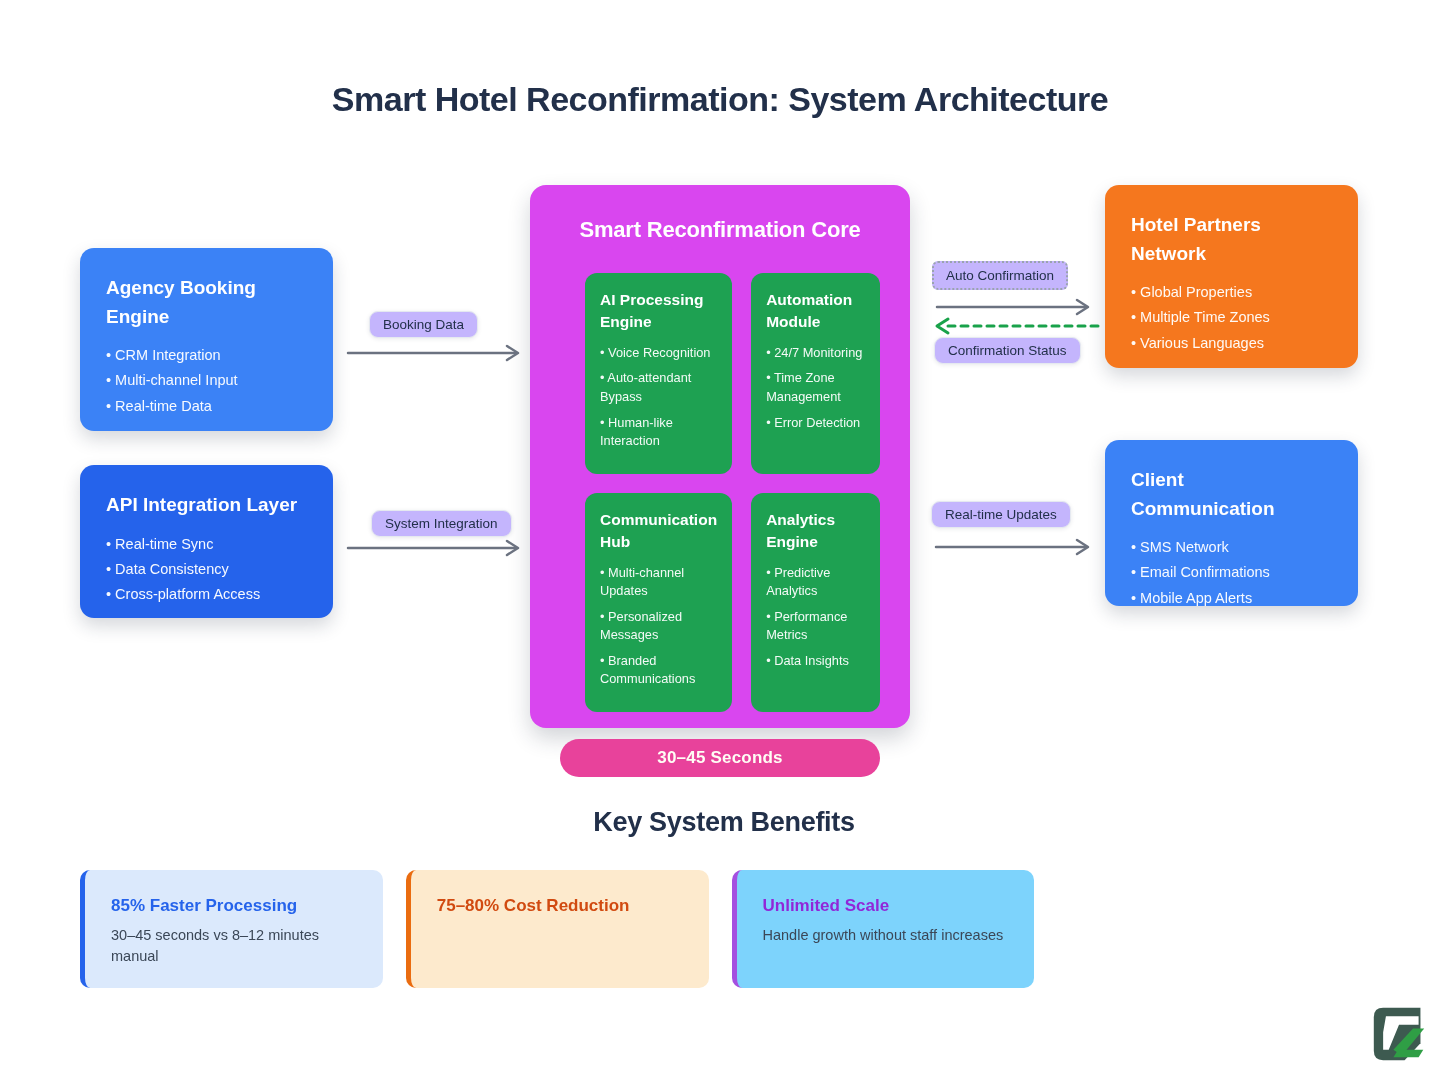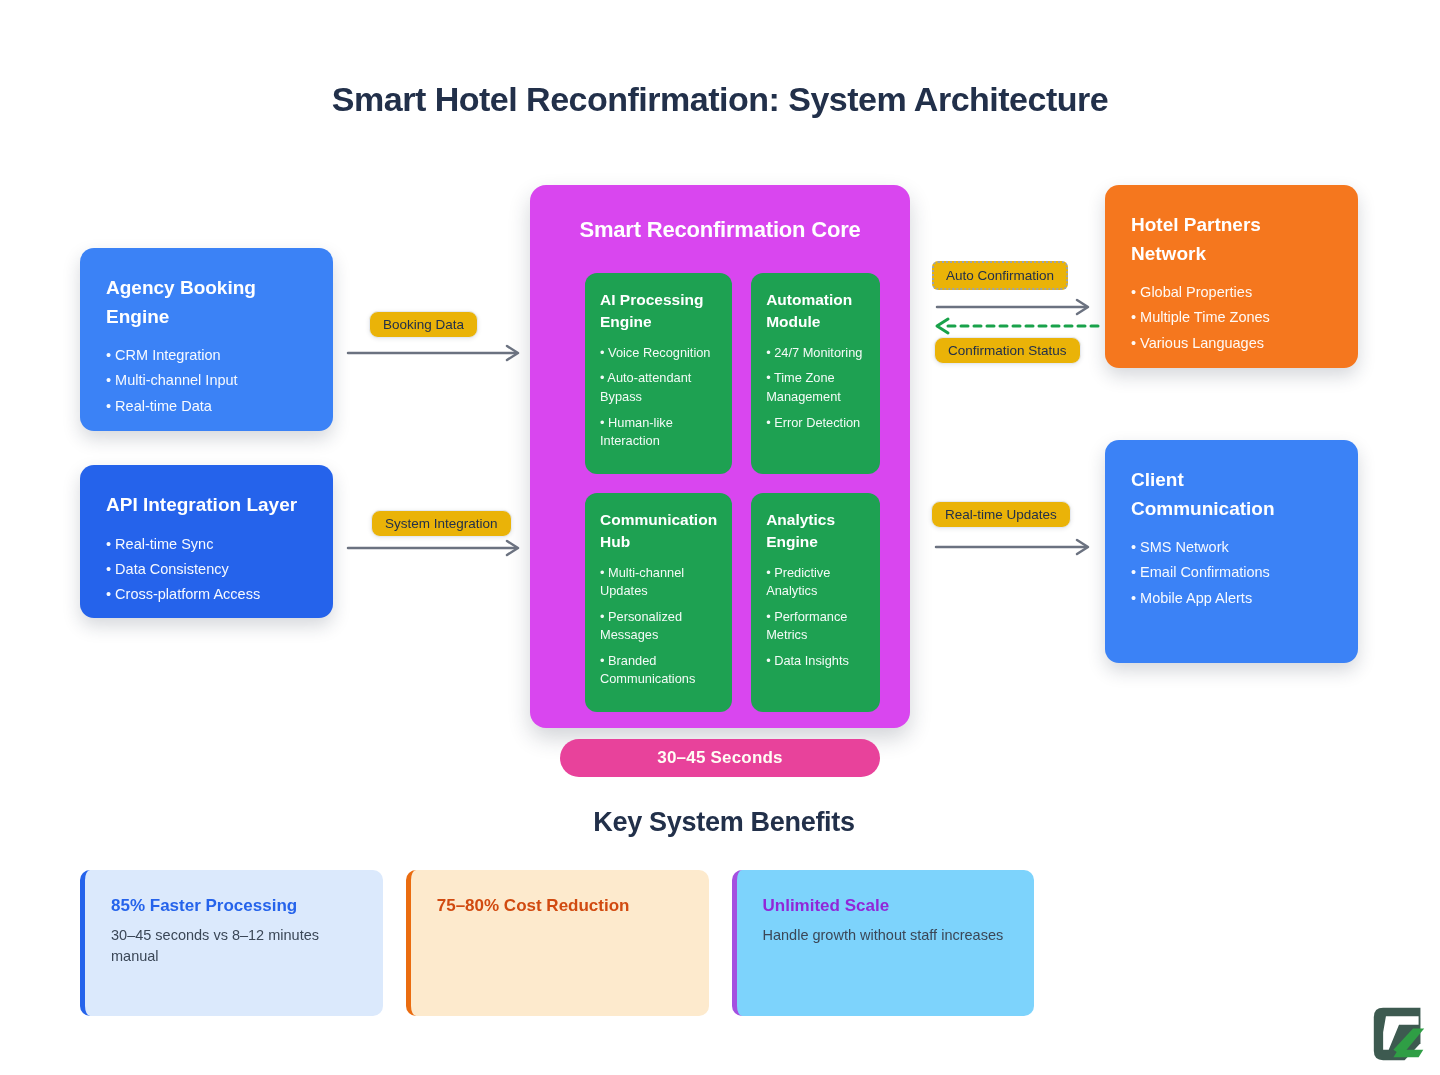--- a/index.html
+++ b/index.html
@@ -23,21 +23,21 @@
     padding: 26px 26px; box-shadow: 0 8px 18px rgba(30,41,59,0.18);
   }
   .node h2 { font-size: 19px; font-weight: 700; line-height: 1.5; margin-bottom: 12px; }
   .node ul { list-style: none; }
   .node ul li { font-size: 14.5px; line-height: 1.75; color: rgba(255,255,255,0.96); }
   .node ul li::before { content: "• "; }
 
   .node-agency { left: 80px; top: 248px; width: 253px; height: 183px; background: #3b82f6; }
   .node-api    { left: 80px; top: 465px; width: 253px; height: 153px; background: #2563eb; }
   .node-hotel  { left: 1105px; top: 185px; width: 253px; height: 183px; background: #f5771e; }
-  .node-client { left: 1105px; top: 440px; width: 253px; height: 223px; background: #3b82f6; }
+  .node-client { left: 1105px; top: 440px; width: 253px; height: 166px; background: #3b82f6; }
 
   
   .core {
     position: absolute; left: 530px; top: 185px; width: 380px; height: 543px;
     background: #d946ef; border-radius: 16px; box-shadow: 0 10px 22px rgba(30,41,59,0.20);
     padding: 32px 30px 28px 30px;
   }
   .core h2 {
     text-align: center; color: #ffffff; font-size: 22px; font-weight: 700;
     margin-bottom: 30px; letter-spacing: -0.2px;
@@ -55,41 +55,41 @@
   .module ul li { font-size: 12.8px; line-height: 1.45; margin-bottom: 7px; color: rgba(255,255,255,0.95); }
   .module ul li::before { content: "• "; }
   .core-badge {
     margin-top: 27px; height: 38px; border-radius: 19px; background: #e8429b;
     display: flex; align-items: center; justify-content: center;
     color: #fffdf5; font-size: 17px; font-weight: 700; letter-spacing: 0.2px; text-align: center;
   }
 
   
   .flow-label {
-    position: absolute; background: #eab308; border: 1px solid #e5e9f0;
+    position: absolute; background: #c4b5fd; border: 1px solid #e5e9f0;
     border-radius: 9px; padding: 5px 13px; font-size: 13.5px; color: #22304a;
     box-shadow: 0 1px 4px rgba(30,41,59,0.10); white-space: nowrap; z-index: 3;
   }
   .flow-label.dotted { border: 2px dotted #9aa3af; border-radius: 6px; box-shadow: none; padding: 5px 12px; }
 
   .label-booking  { left: 369px; top: 311px; }
   .label-system   { left: 371px; top: 510px; }
   .label-auto     { left: 932px; top: 261px; }
   .label-status   { left: 934px; top: 337px; }
   .label-realtime { left: 931px; top: 501px; }
 
   svg.arrows { position: absolute; inset: 0; z-index: 2; pointer-events: none; }
 
   
   .benefits-title {
     position: absolute; top: 807px; left: 4px; width: 100%; text-align: center;
     font-size: 27px; font-weight: 700; color: #22304a; letter-spacing: -0.3px;
   }
   .benefits {
-    position: absolute; left: 80px; top: 870px; width: 1280px; height: 146px;
+    position: absolute; left: 80px; top: 870px; width: 1280px; height: 118px;
     display: grid; grid-template-columns: repeat(4, 1fr); gap: 23px;
   }
   .benefit {
     border-radius: 10px; padding: 26px 26px 20px 26px; position: relative;
     border-left: 5px solid transparent;
   }
   .benefit h3 { font-size: 17px; font-weight: 700; margin-bottom: 9px; }
   .benefit p { font-size: 14.5px; line-height: 1.45; color: #3b4757; }
   .benefit-blue   { background: #dbe9fc; border-left-color: #2563eb; }
   .benefit-blue h3   { color: #2563eb; }

